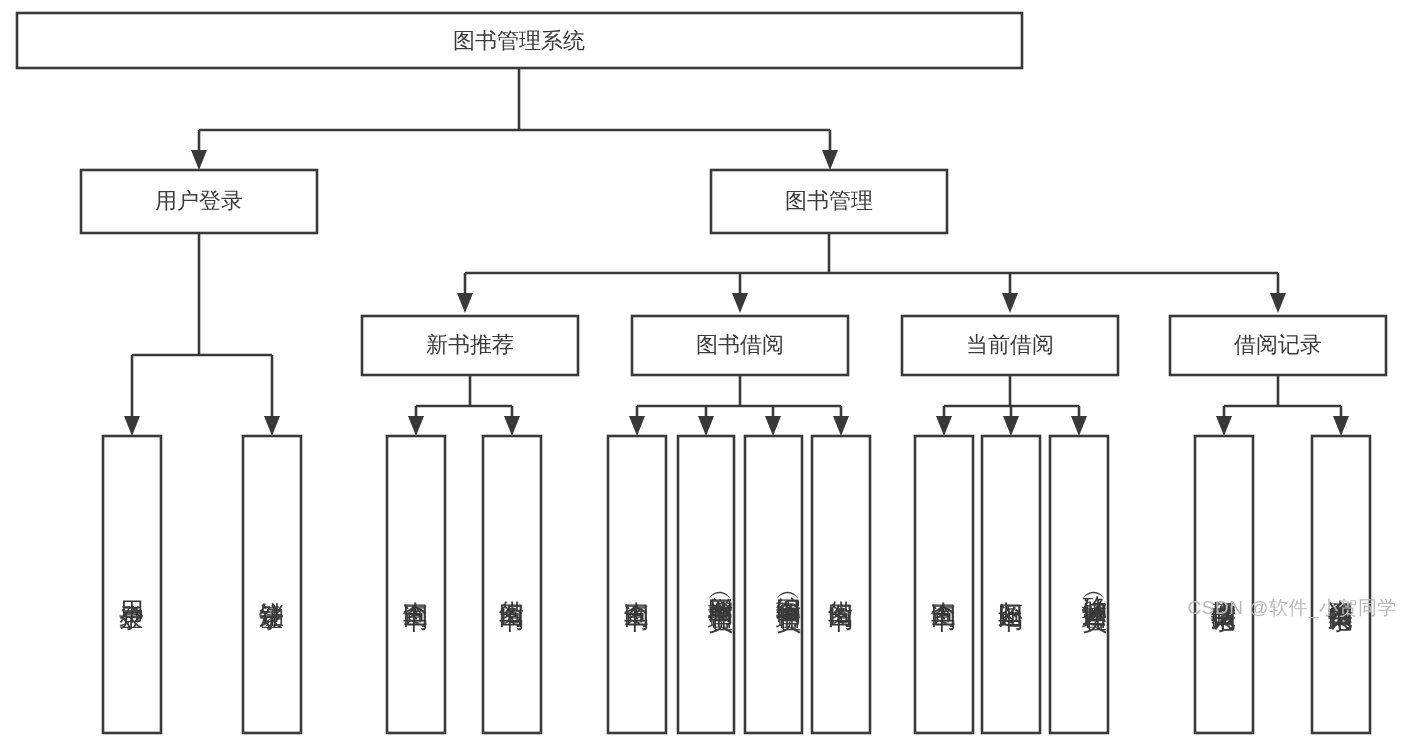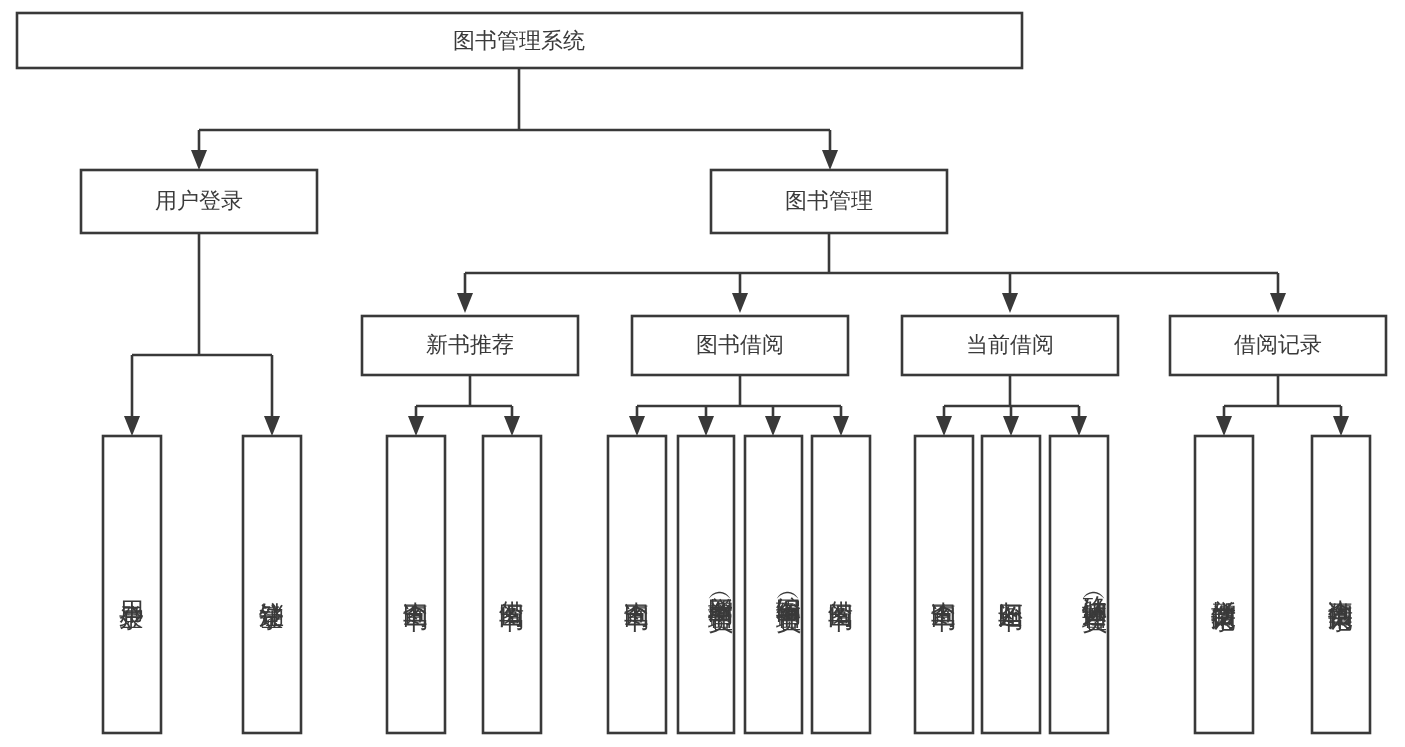--- a/index.html
+++ b/index.html
@@ -220,14 +220,15 @@
   <div class="leaf-label" style="left:745px; top:440px; width:57px; height:289px; align-items:flex-start;">编辑图书（管理员）</div>
   <div class="leaf-label" style="left:812px; top:436px; width:58px; height:297px;">借阅图书</div>
 
   <div class="leaf-label" style="left:915px; top:436px; width:58px; height:297px;">查询图书</div>
   <div class="leaf-label" style="left:982px; top:436px; width:58px; height:297px;">归还图书</div>
   <div class="leaf-label" style="left:1050px; top:440px; width:58px; height:289px; align-items:flex-start;">确认归还（管理员）</div>
 
   <div class="leaf-label" style="left:1195px; top:436px; width:58px; height:297px;">新增借阅记录</div>
   <div class="leaf-label" style="left:1312px; top:436px; width:58px; height:297px;">查询借阅记录</div>
 
+  <div id="watermark">CSDN @软件_小贺同学</div>
 
 </div>
 
 </body></html>

